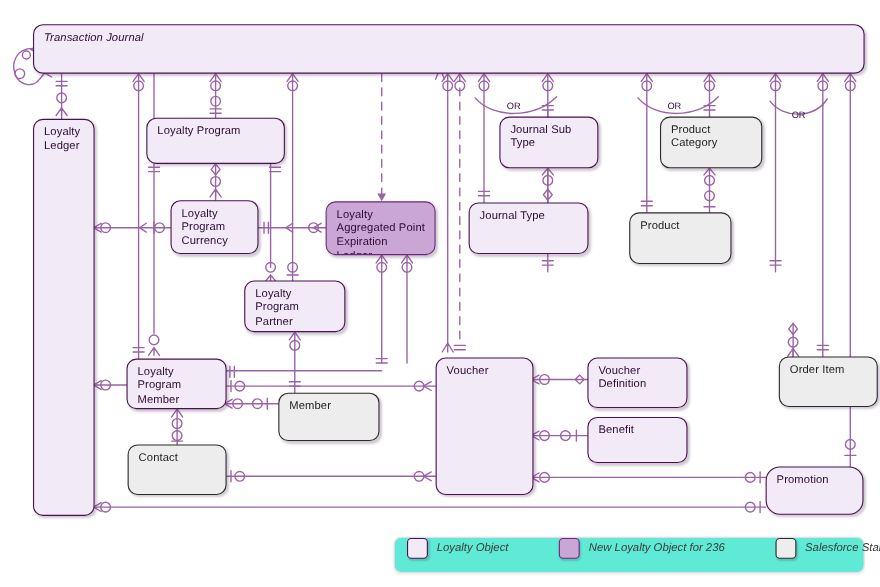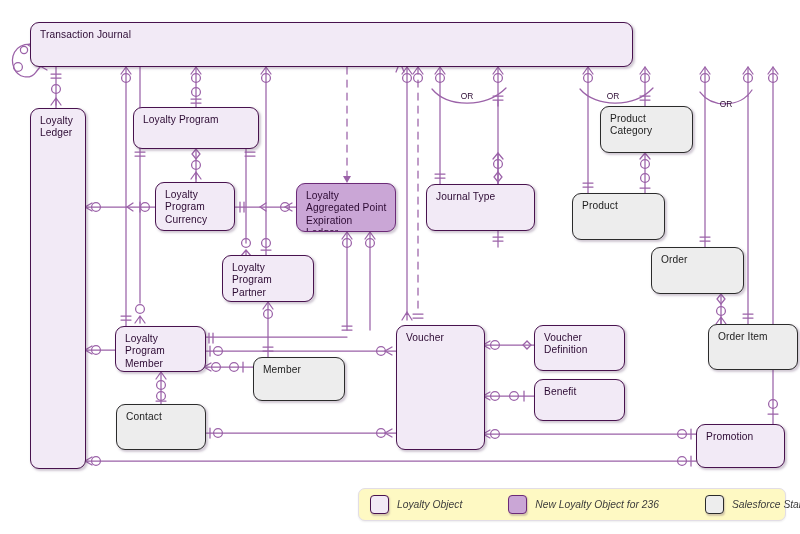--- a/index.html
+++ b/index.html
@@ -36,24 +36,24 @@
   .loyalty{ background:#f2eaf6; border-color:#48124e; }
   .newloyalty{ background:#caa6d6; border-color:#6b2a77; }
   .standard{ background:#ededed; border-color:#2b2b2b; color:#1d1d1d; }
 
   
   #legend{
     position:absolute;
     left:358px; top:488px;
     width:428px;height:33px;
     box-sizing:border-box;
-    background:#fef9c3;
+    background:#5eead4;
     border:1px solid #e2dde6;
     border-radius:7px;
-    display:flex;align-items:center;
+    display:flex;align-items:flex-start;
     padding:0 11px;
     gap:9px;
     box-shadow:0 1px 2px rgba(0,0,0,0.07);
     z-index:6;
   }
   .lg-item{display:flex;align-items:center;gap:8px;}
   .lg-item + .lg-item{margin-left:14px;padding-left:23px;}
   .sw{
     width:17px;height:17px;border-radius:4px;
     border:1.6px solid #4a1450;
@@ -285,21 +285,21 @@
 
     </g>
 
     <g>
       <text class="or-lbl" x="467" y="99" text-anchor="middle">OR</text>
       <text class="or-lbl" x="613" y="99" text-anchor="middle">OR</text>
       <text class="or-lbl" x="726" y="107" text-anchor="middle">OR</text>
     </g>
   </svg>
 
-  <div class="node loyalty" style="left:30px;top:22px;width:603px;height:45px;">
+  <div class="node loyalty" style="left:30px;top:22px;width:756px;height:45px;font-style:italic;">
       <span>Transaction Journal</span>
     </div>
   <div class="node loyalty" style="left:30px;top:108px;width:56px;height:361px;">
       <span>Loyalty
 Ledger</span>
     </div>
   <div class="node loyalty" style="left:133px;top:107px;width:126px;height:42px;">
       <span>Loyalty Program</span>
     </div>
   <div class="node loyalty" style="left:155px;top:182px;width:80px;height:49px;">
@@ -319,47 +319,48 @@
   <div class="node loyalty" style="left:115px;top:326px;width:91px;height:46px;">
       <span>Loyalty Program
 Member</span>
     </div>
   <div class="node standard" style="left:253px;top:357px;width:92px;height:44px;">
       <span>Member</span>
     </div>
   <div class="node standard" style="left:116px;top:404px;width:90px;height:46px;">
       <span>Contact</span>
     </div>
+  <div class="node loyalty" style="left:454px;top:106px;width:90px;height:47px;">
+      <span>Journal Sub
+Type</span>
+    </div>
   <div class="node loyalty" style="left:426px;top:184px;width:109px;height:47px;">
       <span>Journal Type</span>
     </div>
   <div class="node standard" style="left:600px;top:106px;width:93px;height:47px;">
       <span>Product
 Category</span>
     </div>
   <div class="node standard" style="left:572px;top:193px;width:93px;height:47px;">
       <span>Product</span>
     </div>
-  <div class="node standard" style="left:651px;top:247px;width:93px;height:47px;">
-      <span>Order</span>
-    </div>
   <div class="node standard" style="left:676px;top:324px;width:90px;height:46px;margin-left:32px;">
       <span>Order Item</span>
     </div>
   <div class="node loyalty" style="left:396px;top:325px;width:89px;height:125px;">
       <span>Voucher</span>
     </div>
   <div class="node loyalty" style="left:534px;top:325px;width:91px;height:46px;">
       <span>Voucher
 Definition</span>
     </div>
   <div class="node loyalty" style="left:534px;top:379px;width:91px;height:42px;">
       <span>Benefit</span>
     </div>
-  <div class="node loyalty" style="left:696px;top:424px;width:89px;height:44px;">
+  <div class="node loyalty" style="left:696px;top:424px;width:89px;height:44px;border-radius:13px;">
       <span>Promotion</span>
     </div>
 
   <div id="legend">
     <div class="lg-item">
       <div class="sw loyalty"></div>
       <div class="lg-label">Loyalty Object</div>
     </div>
     <div class="lg-item">
       <div class="sw newloyalty"></div>

